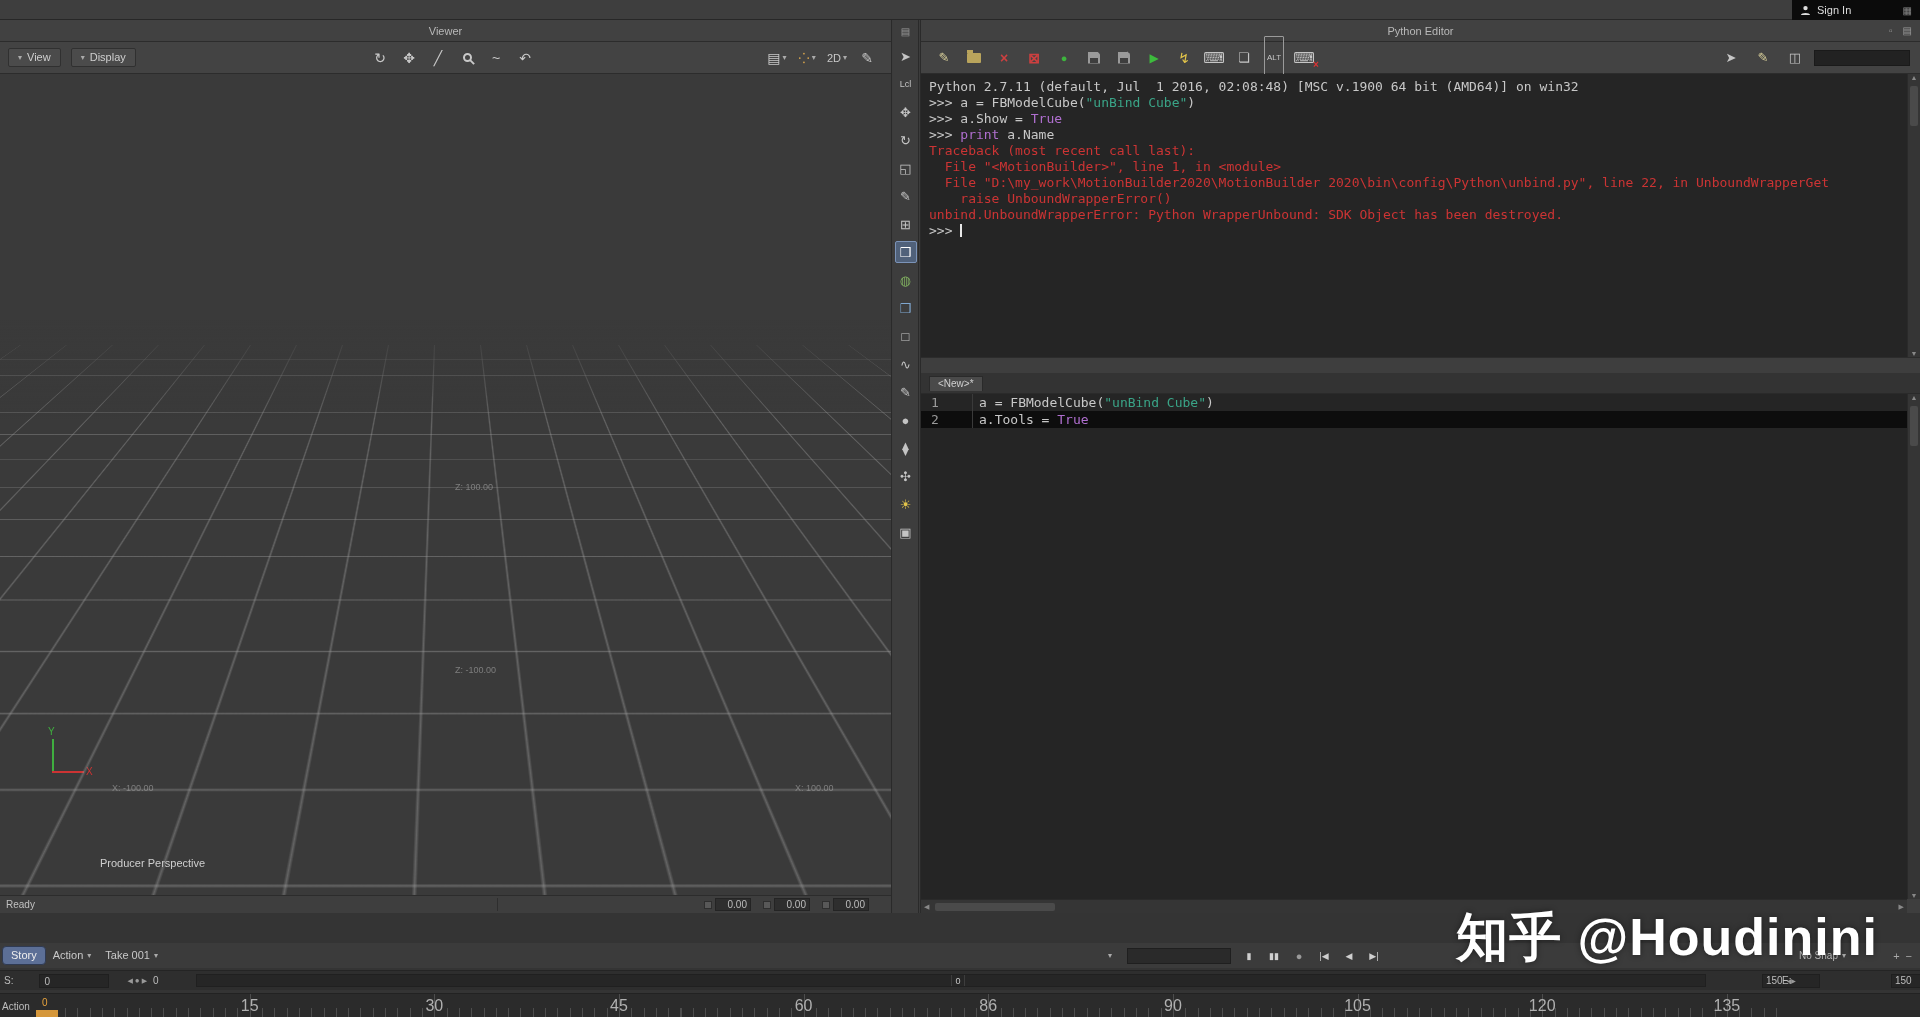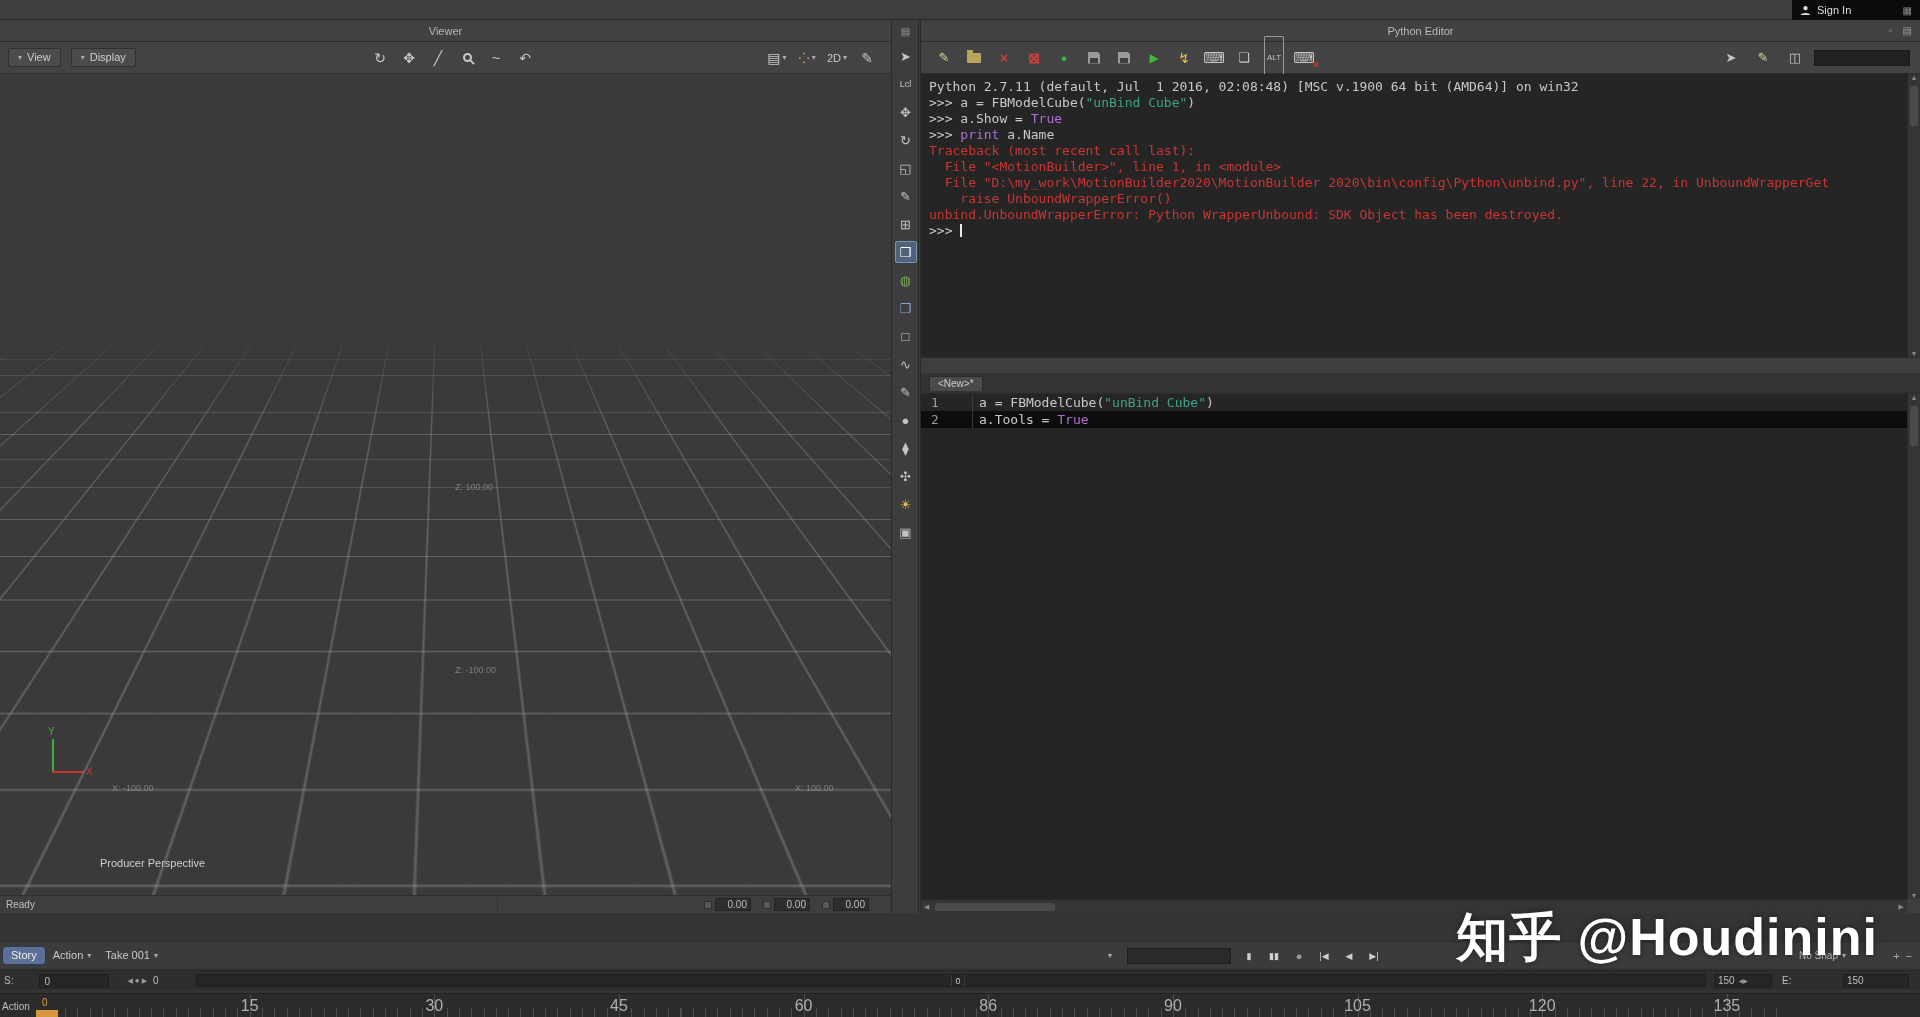--- a/index.html
+++ b/index.html
@@ -144,21 +144,21 @@
   .s-row { position:absolute; top:57px; left:0; right:0; height:20px; background:#2e2e2e;
     border-top:1px solid #242424; display:flex; align-items:center; font-size:10px; color:#bdbdbd;}
   .s-label { margin-left:4px; }
   .s-field { margin-left:26px; width:70px; background:#262626; border:1px solid #1f1f1f; padding:0 4px; height:14px; line-height:14px;}
   .spin { margin-left:18px; display:flex; gap:2px; font-size:7px; color:#999; align-items:center;}
   .s-start { margin-left:6px; }
   .s-track { position:absolute; left:196px; width:1510px; top:3px; bottom:3px; background:#262626; border:1px solid #202020;}
   .s-play { position:absolute; left:50%; top:0; bottom:0; width:14px; text-align:center; color:#c9c9c9;
     border-left:1px solid #3d3d3d; border-right:1px solid #3d3d3d; font-size:9px; line-height:13px;}
   .range-box { position:absolute; height:14px; background:#262626; border:1px solid #1f1f1f;
-    display:flex; align-items:center; padding:0 3px; gap:4px; font-size:10px;}
+    display:flex; align-items:center; padding:0 3px; gap:4px; font-size:10px;margin-left:48px;}
   .rb1 { left:1714px; width:58px;}  .rb2 { left:1843px; width:66px;}
   .e-label { position:absolute; left:1782px; font-size:10px;}
   .tinyarr { font-size:6px; color:#999;}
 
   .ruler-row { position:absolute; top:80px; left:0; right:0; height:24px; background:#2b2b2b; border-top:1px solid #222;}
   .tickband { position:absolute; left:65px; right:140px; bottom:0; height:9px;
     background:repeating-linear-gradient(90deg, #4d4d4d 0 1px, transparent 1px 12.31px);}
   .ruler-num { position:absolute; top:3px; transform:translateX(-50%); font-size:16px; color:#b0b0b0;}
   .ruler-tickline { position:absolute; top:0; bottom:0; width:1px; background:#4d4d4d;}
   .track-label { position:absolute; left:2px; top:7px; font-size:10px; color:#bdbdbd; display:flex; gap:4px; align-items:center;}

